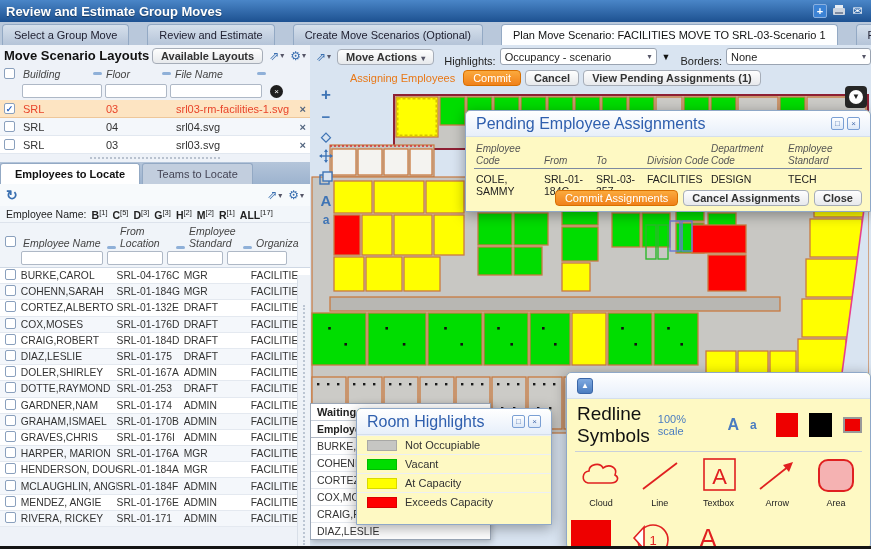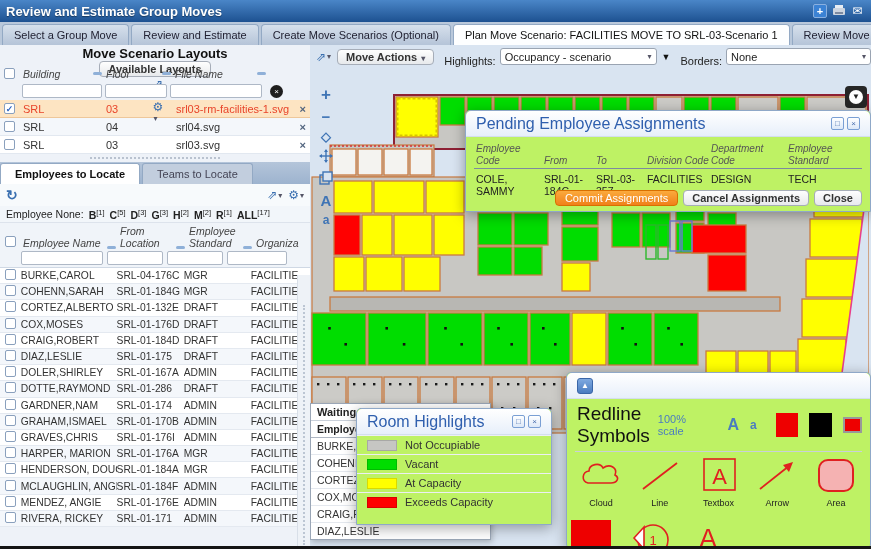--- a/index.html
+++ b/index.html
@@ -13,28 +13,28 @@
   #titlebar .t { color:#fff; font-weight:bold; font-size:13px; text-shadow:0 1px 1px rgba(0,0,0,.4); }
   #titlebar .sp { flex:1; }
   .tb-ico { width:15px; height:14px; margin-left:4px; display:flex; align-items:center; justify-content:center; color:#fff; font-size:12px; cursor:pointer; }
   .tb-add { background:#3b82d4; border:1px solid #8ab0e0; border-radius:2px; font-size:11px; font-weight:bold; height:14px; width:14px; }
   .tb-print { position:relative; }
   .tb-print .pb { width:12px; height:7px; background:#cdd5e0; border-radius:1px; position:relative; }
   .tb-print .pb:before { content:""; position:absolute; left:2px; top:-3px; width:8px; height:3px; background:#e8edf3; }
   .tb-print .pb:after { content:""; position:absolute; left:2px; bottom:1px; width:8px; height:2px; background:#7d8aa0; }
 
   
-  #tabs { position:absolute; left:0; top:22px; width:871px; height:23px; background:#b9c8db; display:flex; align-items:flex-end; padding-left:2px; z-index:8; }
+  #tabs { position:absolute; left:0; top:22px; width:871px; height:23px; background:#b9c8db; display:flex; align-items:flex-end; padding-left:2px; z-index:8;gap:16px; }
   .tab { height:21px; line-height:20px; padding:0 11px; margin-right:2px; font-size:11px; color:#223;
     background:linear-gradient(#d6e0ec,#b5c4d8); border:1px solid #93a9c4; border-bottom:none; border-radius:4px 4px 0 0; cursor:pointer; white-space:nowrap; }
   .tab.active { background:#fdfeff; font-weight:normal; color:#111; }
 
   
   #left { position:absolute; left:0; top:45px; width:310px; height:501px; background:#eef2f8; z-index:4; overflow:hidden; }
-  #lay-head { height:20px; display:flex; align-items:center; padding:1px 4px 0 4px;flex-direction:column; }
+  #lay-head { height:20px; display:flex; align-items:center; padding:1px 4px 0 4px; }
   #lay-head h2 { font-size:13px; color:#111; flex:1; }
   .btn { background:linear-gradient(#fefefe,#e7e9ec); border:1px solid #a6adb8; border-radius:4px; font-size:11px; color:#333; padding:1px 8px; cursor:pointer; white-space:nowrap; font-family:inherit;font-weight:bold; }
   .mini-ico { color:#3a6fb0; font-size:12px; margin-left:6px; cursor:pointer; }
   .caret { color:#556; font-size:8px; margin-left:1px; cursor:pointer; }
   .hdr-row { display:flex; align-items:center; height:17px; padding:0 4px; }
   .col-hdr { font-style:italic; color:#444; font-size:10.5px; }
   .sortdash { display:inline-block; width:9px; height:3px; background:#8fb0d8; border-radius:2px; margin:0 4px; }
   .cb { display:inline-block; width:11px; height:11px; background:#fff; border:1px solid #8aa0bd; border-radius:2px; font-size:9px; line-height:10px; text-align:center; color:#2a62c0; font-weight:bold; cursor:pointer; }
   .inp { height:14px; border:1px solid #aeb8c6; background:#fff; border-radius:2px; font-size:10px; padding:0 2px; font-family:inherit; }
   .clear-btn { display:inline-block; width:13px; height:13px; background:#1e1e1e; color:#fff; border-radius:50%; font-size:8px; line-height:13px; text-align:center; cursor:pointer; }
@@ -80,21 +80,21 @@
   #mode-label { color:#e87817; font-size:11px; margin-right:8px; }
   .btn-orange { background:linear-gradient(#fbaa3d,#f0811a); border:1px solid #d86f00; border-radius:4px; color:#fff; font-size:11px; padding:1px 9px; cursor:pointer; }
   #map-tb2 .btn { margin-left:4px; }
   #plan { position:absolute; left:0; top:40px; }
   #map-ctrls { position:absolute; left:3px; top:41px; width:26px; color:#3f74b5; z-index:2; }
   #map-ctrls .mc { display:block; text-align:center; cursor:pointer; line-height:1; margin-bottom:6px; font-weight:bold; }
   #chev-btn { position:absolute; left:535px; top:41px; width:22px; height:22px; background:#262626; border-radius:4px; display:flex; align-items:center; justify-content:center; cursor:pointer; z-index:2; }
   #chev-btn b { width:14px; height:14px; background:#fff; border-radius:50%; font-size:8px; color:#222; text-align:center; line-height:14px; }
 
   
-  .dlg { position:absolute; background:#bef264; border:1px solid #8fa8c8; border-radius:5px 5px 0 0; box-shadow:0 3px 14px rgba(0,0,0,.35); }
+  .dlg { position:absolute; background:#fef9c3; border:1px solid #8fa8c8; border-radius:5px 5px 0 0; box-shadow:0 3px 14px rgba(0,0,0,.35); }
   .dlg-titlebar { height:26px; background:linear-gradient(#ffffff,#e7effa); border-bottom:1px solid #d4dfec; border-radius:5px 5px 0 0; display:flex; align-items:center; padding:0 10px; }
   .dlg-title { color:#2f5fae; font-size:16px; flex:1; white-space:nowrap; }
   .wbtn { width:13px; height:13px; border:1px solid #7a9fd4; border-radius:2px; background:linear-gradient(#fff,#dce8f8); color:#4a6fae; font-size:8px; line-height:11px; text-align:center; margin-left:3px; cursor:pointer; }
 
   #pending { left:465px; top:110px; width:406px; height:102px; z-index:7; }
   #pend-hdr { display:flex; align-items:flex-end; padding:6px 8px 2px 10px; }
   #pend-hdr div { font-style:italic; color:#555; font-size:10px; line-height:1.15; }
   #pend-line { border-top:1px solid #7d8aa0; margin:0 8px; }
   #pend-row { display:flex; padding:4px 8px 0 10px; }
   #pend-row div { font-size:10.5px; color:#222; }
@@ -208,21 +208,21 @@
     </div>
     <div id="emp-toolbar">
       <span class="refresh">↻</span>
       <span class="sp"></span>
       <span class="mini-ico">⇗</span>
         <span class="caret">▾</span>
       <span class="mini-ico">⚙</span>
         <span class="caret">▾</span>
     </div>
     <div id="alpha">
-      <span>Employee None:</span>
+      <span>Employee Name:</span>
       <span id="alpha-items"><span class="al">B<sup>[1]</sup></span><span class="al">C<sup>[5]</sup></span><span class="al">D<sup>[3]</sup></span><span class="al">G<sup>[3]</sup></span><span class="al">H<sup>[2]</sup></span><span class="al">M<sup>[2]</sup></span><span class="al">R<sup>[1]</sup></span><span class="al">ALL<sup>[17]</sup></span></span>
     </div>
     <div id="emp-hdr">
       <span class="cb" style="margin:0 7px 2px 5px"></span>
       <span class="col-hdr" style="width:80px">Employee Name</span>
         <span class="sortdash"></span>
       <span class="col-hdr" style="width:52px">From Location</span>
         <span class="sortdash"></span>
       <span class="col-hdr" style="width:50px">Employee Standard</span>
         <span class="sortdash"></span>
@@ -280,21 +280,21 @@
         <div class="erow">
           <div class="c-cb"><span class="cb"></span></div>
           <div class="c-name">DOLER,SHIRLEY</div>
           <div class="c-from">SRL-01-167A</div>
           <div class="c-std">ADMIN</div>
           <div class="c-org">FACILITIE</div>
         </div>
         <div class="erow alt">
           <div class="c-cb"><span class="cb"></span></div>
           <div class="c-name">DOTTE,RAYMOND</div>
-          <div class="c-from">SRL-01-286</div>
+          <div class="c-from">SRL-01-253</div>
           <div class="c-std">DRAFT</div>
           <div class="c-org">FACILITIE</div>
         </div>
         <div class="erow">
           <div class="c-cb"><span class="cb"></span></div>
           <div class="c-name">GARDNER,NAM</div>
           <div class="c-from">SRL-01-174</div>
           <div class="c-std">ADMIN</div>
           <div class="c-org">FACILITIE</div>
         </div>
@@ -362,20 +362,26 @@
       <span class="sel-box" style="width:158px">
           <span class="v">Occupancy - scenario</span>
           <span class="caret">▾</span>
         </span>
       <span class="tri">▼</span>
       <span class="lbl">Borders:</span>
       <span class="sel-box" style="width:146px">
           <span class="v">None</span>
           <span class="caret">▾</span>
         </span>
+    </div>
+    <div id="map-tb2">
+      <span id="mode-label">Assigning Employees</span>
+      <button class="btn-orange">Commit</button>
+      <button class="btn">Cancel</button>
+      <button class="btn">View Pending Assignments (1)</button>
     </div>
     <svg id="plan" width="561" height="464" viewBox="0 0 561 464">
         <rect x="84" y="10" width="474" height="54" fill="#c8c7c3" stroke="#8e2034" stroke-width="2"></rect>
         <rect x="20" y="60" width="104" height="32" fill="#c8c7c3" stroke="#c97a40" stroke-width="1.2"></rect>
         <rect x="2" y="92" width="556" height="256" fill="#c8c7c3" stroke="#c97a40" stroke-width="1.2"></rect>
         <line x1="20" y1="61" x2="124" y2="61" stroke="#d23333" stroke-width="1.4" stroke-dasharray="2,2"></line>
         <rect x="86" y="12" width="42" height="40" fill="#ffff00" stroke="#c97a40" stroke-width="1.3"></rect>
         <rect x="87.5" y="13.5" width="39" height="37" fill="none" stroke="#d9c400" stroke-width="2" stroke-dasharray="3,2"></rect>
         <rect x="130" y="12" width="25" height="28" fill="#00dd00" stroke="#c97a40" stroke-width="1.3"></rect>
         <rect x="157" y="12" width="25" height="28" fill="#00dd00" stroke="#c97a40" stroke-width="1.3"></rect>

